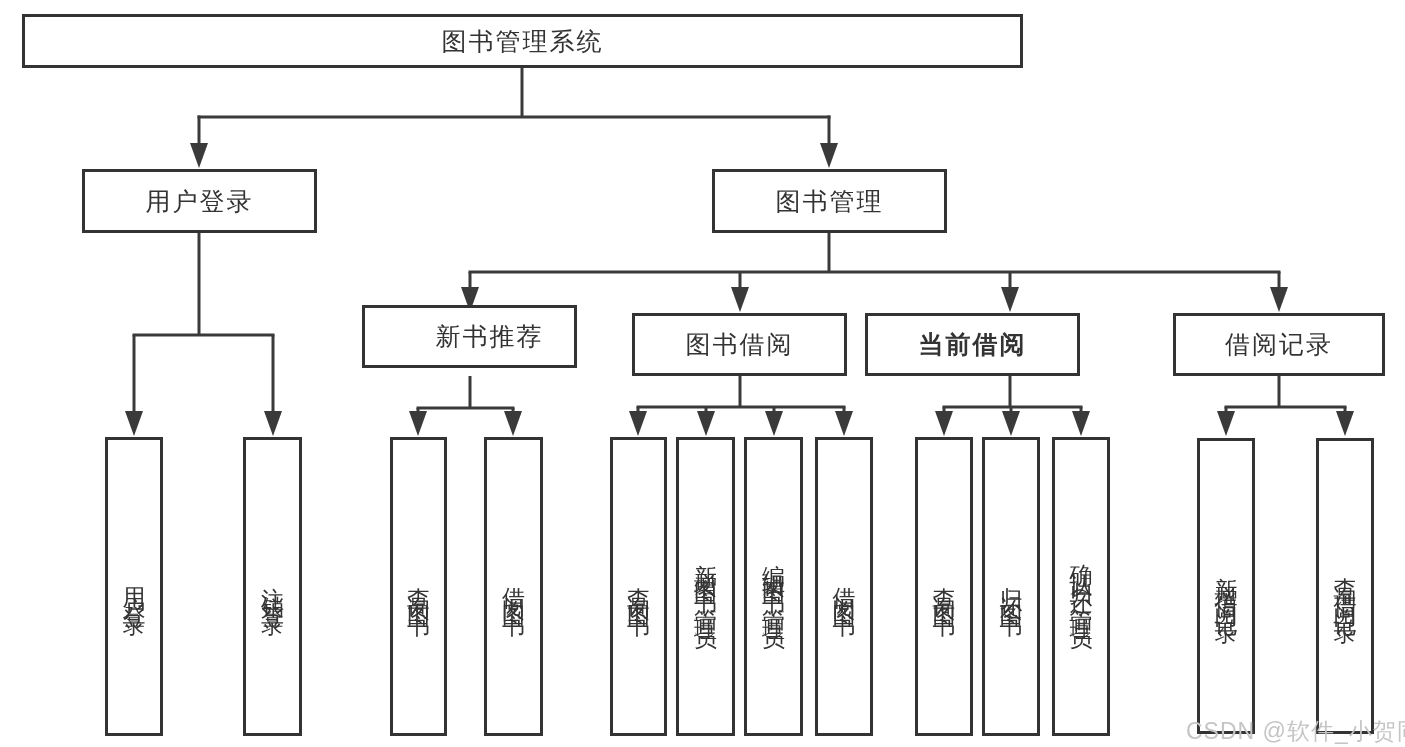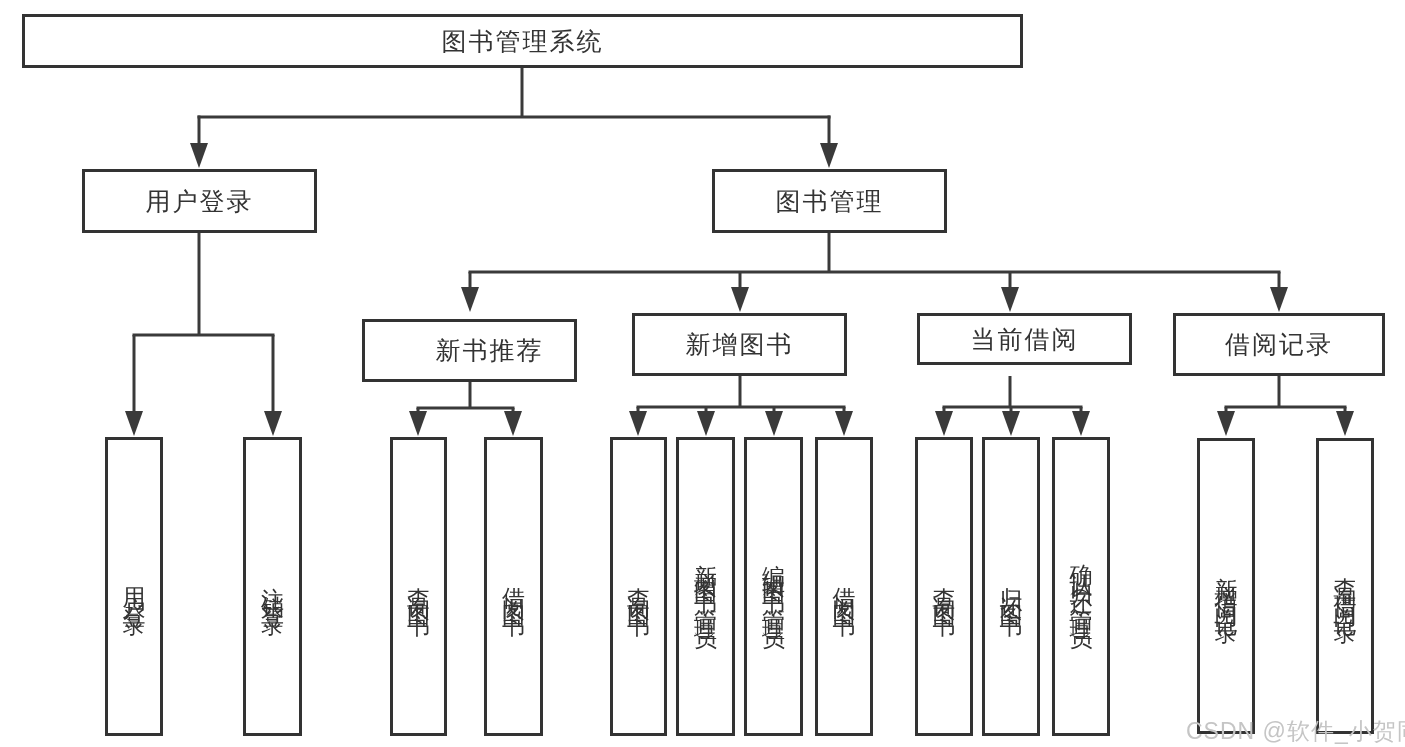--- a/index.html
+++ b/index.html
@@ -125,27 +125,27 @@
     <span>图书管理系统</span>
   </div>
 
   <div class="hbox" style="left:82px;top:169px;width:235px;height:64px;">
     <span>用户登录</span>
   </div>
   <div class="hbox" style="left:712px;top:169px;width:235px;height:64px;align-items:center;">
     <span>图书管理</span>
   </div>
 
-  <div class="hbox" style="left:362px;top:319px;width:215px;height:63px;padding-left:40px;">
+  <div class="hbox" style="left:362px;top:305px;width:215px;height:63px;padding-left:40px;">
     <span>新书推荐</span>
   </div>
   <div class="hbox" style="left:632px;top:313px;width:215px;height:63px;">
-    <span>新增图书</span>
+    <span>图书借阅</span>
   </div>
-  <div class="hbox" style="left:917px;top:313px;width:215px;height:52px;">
+  <div class="hbox" style="left:865px;top:313px;width:215px;height:63px;font-weight:bold;">
     <span>当前借阅</span>
   </div>
   <div class="hbox" style="left:1173px;top:313px;width:212px;height:63px;">
     <span>借阅记录</span>
   </div>
 
   <div class="vbox" style="left:105px;width:58px;">
     <span>用户登录</span>
   </div>
   <div class="vbox" style="left:243px;width:59px;">

